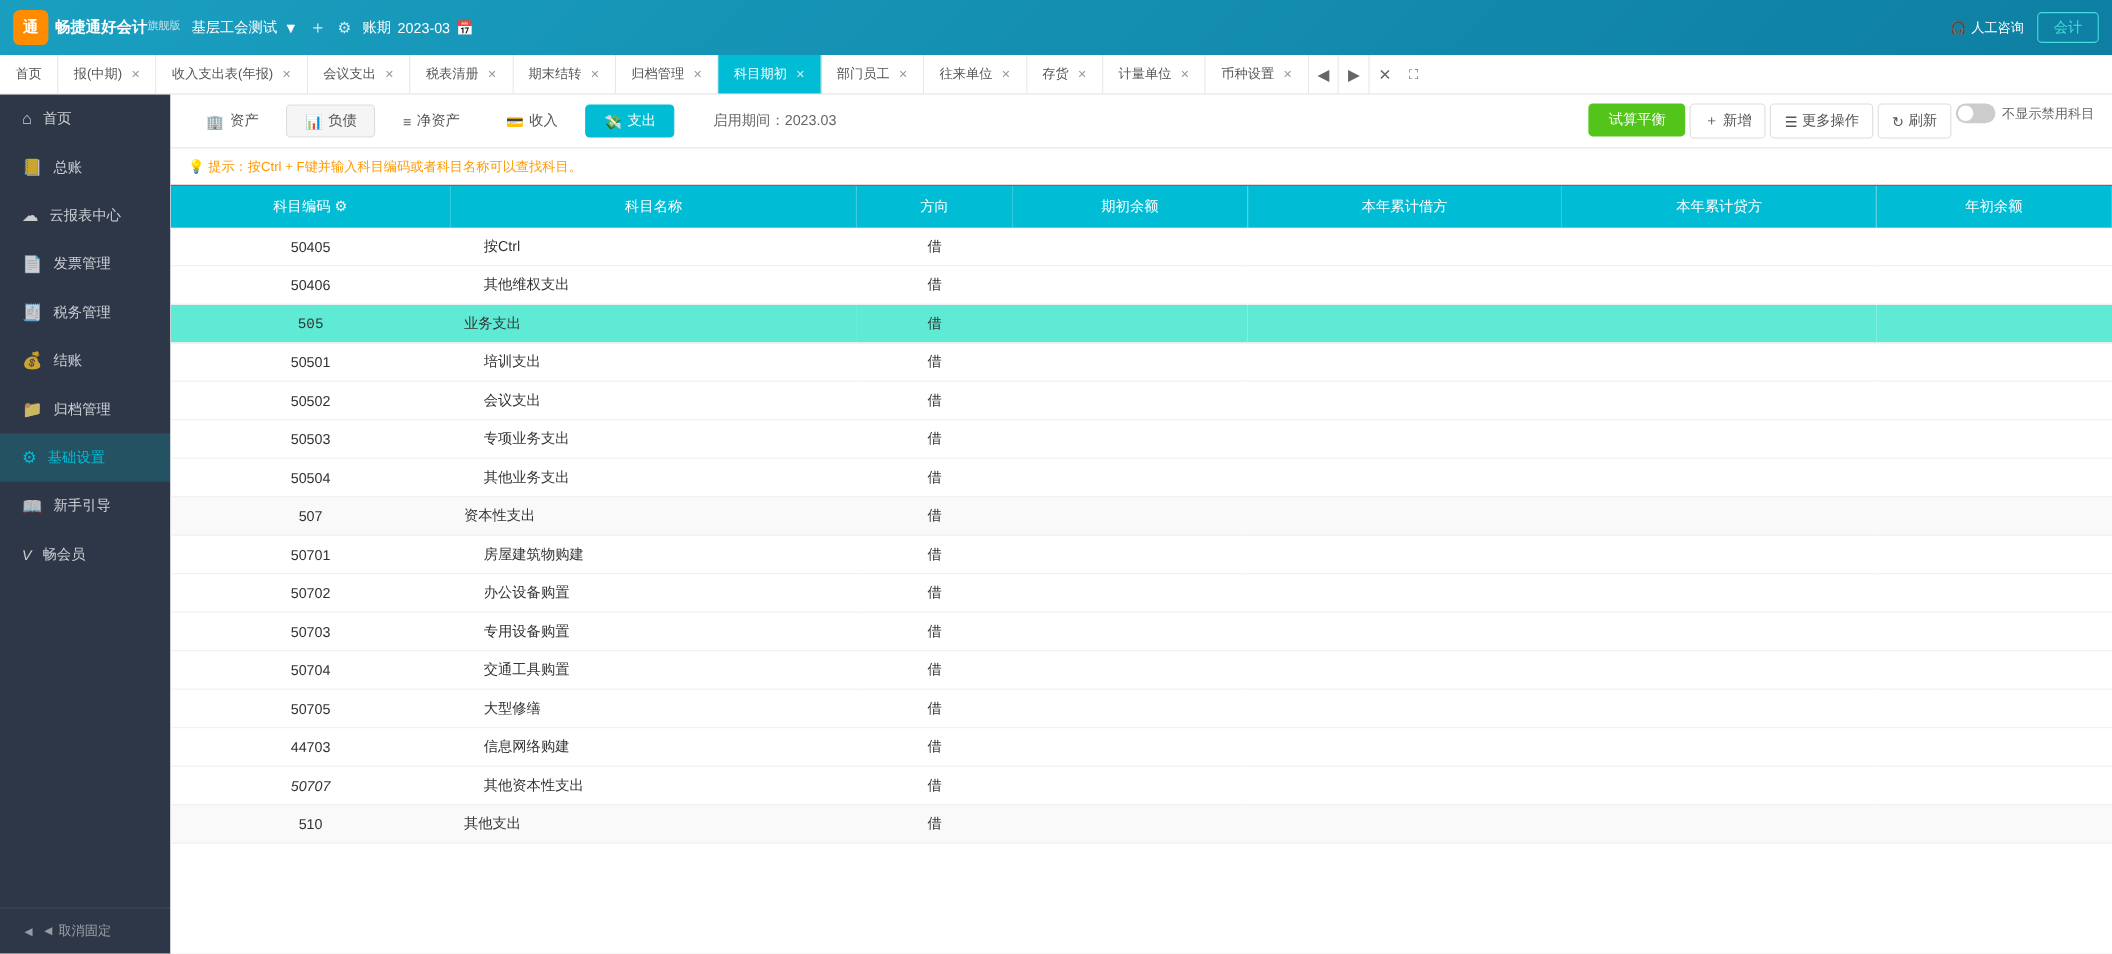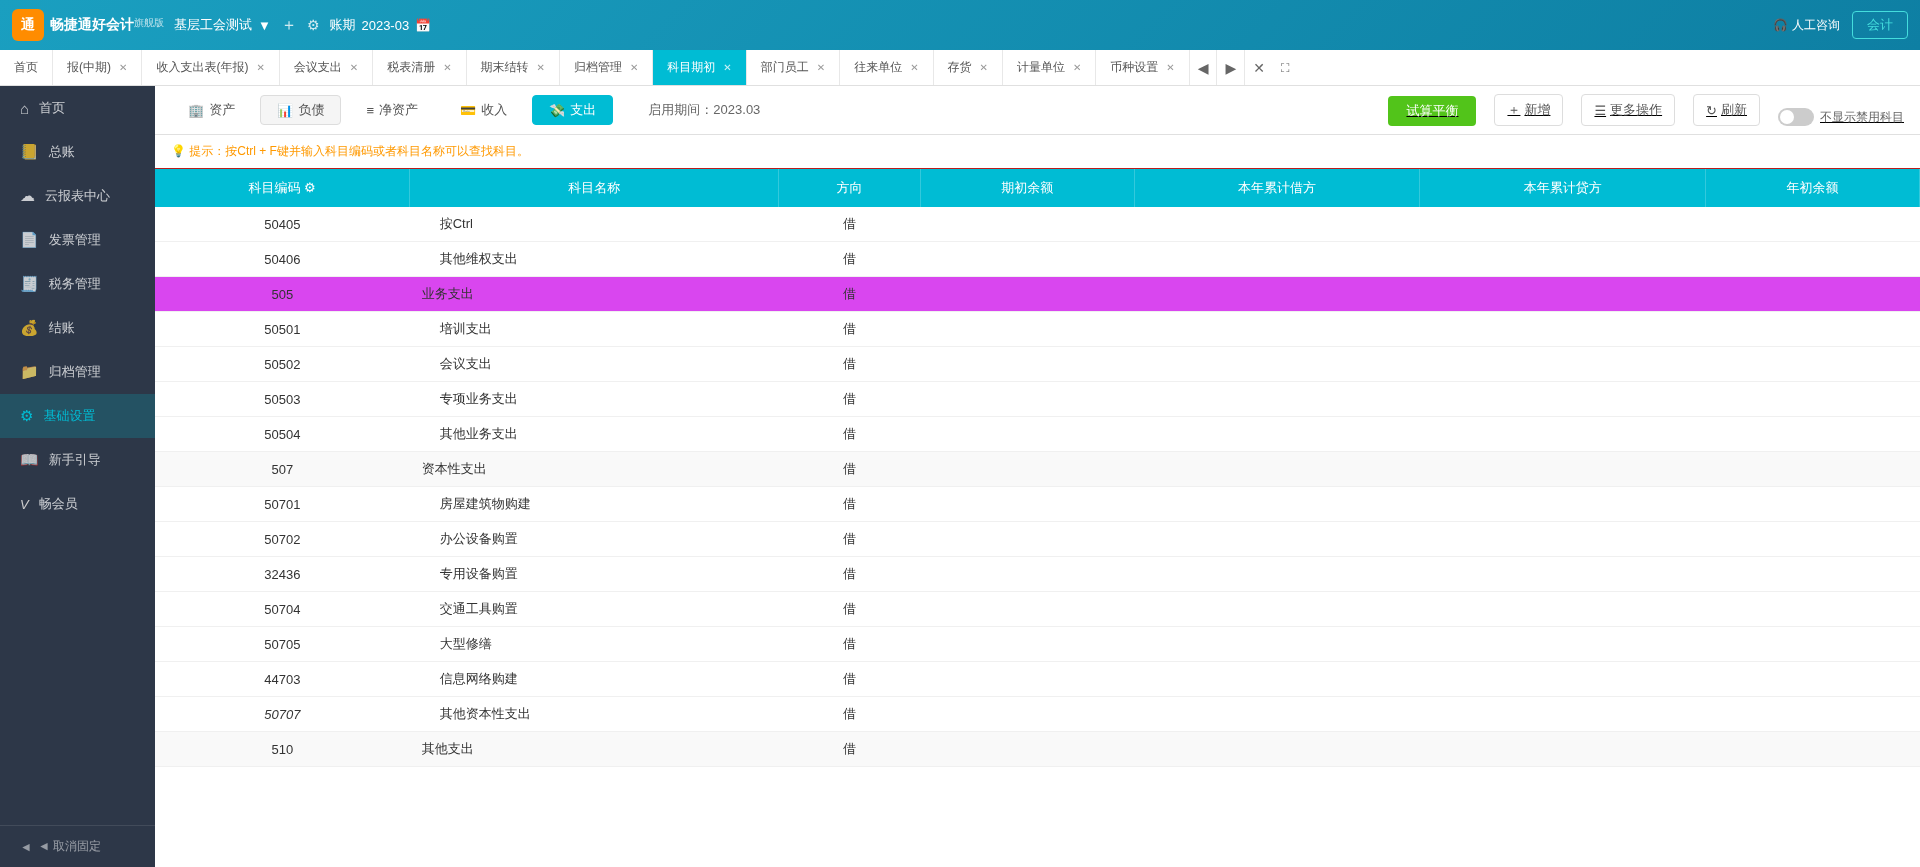--- a/index.html
+++ b/index.html
@@ -402,21 +402,21 @@
       <div class="sub-tab">
         <span>💳</span>
         <span>收入</span>
       </div>
       <div class="sub-tab active-cyan">
         <span>💸</span>
         <span>支出</span>
       </div>
       <span class="period-label">启用期间：2023.03</span>
 
-      <div style="margin-left: auto; display:flex; align-items:flex-end; gap:18px;text-decoration:underline;">
+      <div style="margin-left: auto; display:flex; align-items:flex-start; gap:4px;">
         <button class="btn-green">试算平衡</button>
         <button class="btn-outline">
           <span>＋</span>
 
           <span>新增</span>
         </button>
         <button class="btn-outline">
           <span>☰</span>
           <span>更多操作</span>
         </button>
@@ -462,21 +462,21 @@
   </tr>
             <tr style="">
     <td style="text-align:center;">50406</td>
     <td style="padding-left:30px;">其他维权支出</td>
     <td>借</td>
     <td></td>
     <td></td>
     <td></td>
     <td></td>
   </tr>
-            <tr style="background: #d946ef; font-weight: 500;">
+            <tr style="background: #5eead4; font-weight: 500; font-family: Liberation Mono, monospace;">
     <td style="text-align:center;">505</td>
     <td style="padding-left:12px;">业务支出</td>
     <td>借</td>
     <td></td>
     <td></td>
     <td></td>
     <td></td>
   </tr>
             <tr style="">
     <td style="text-align:center;">50501</td>
@@ -535,21 +535,21 @@
             <tr style="">
     <td style="text-align:center;">50702</td>
     <td style="padding-left:30px;">办公设备购置</td>
     <td>借</td>
     <td></td>
     <td></td>
     <td></td>
     <td></td>
   </tr>
             <tr style="">
-    <td style="text-align:center;">32436</td>
+    <td style="text-align:center;">50703</td>
     <td style="padding-left:30px;">专用设备购置</td>
     <td>借</td>
     <td></td>
     <td></td>
     <td></td>
     <td></td>
   </tr>
             <tr style="">
     <td style="text-align:center;">50704</td>
     <td style="padding-left:30px;">交通工具购置</td>

